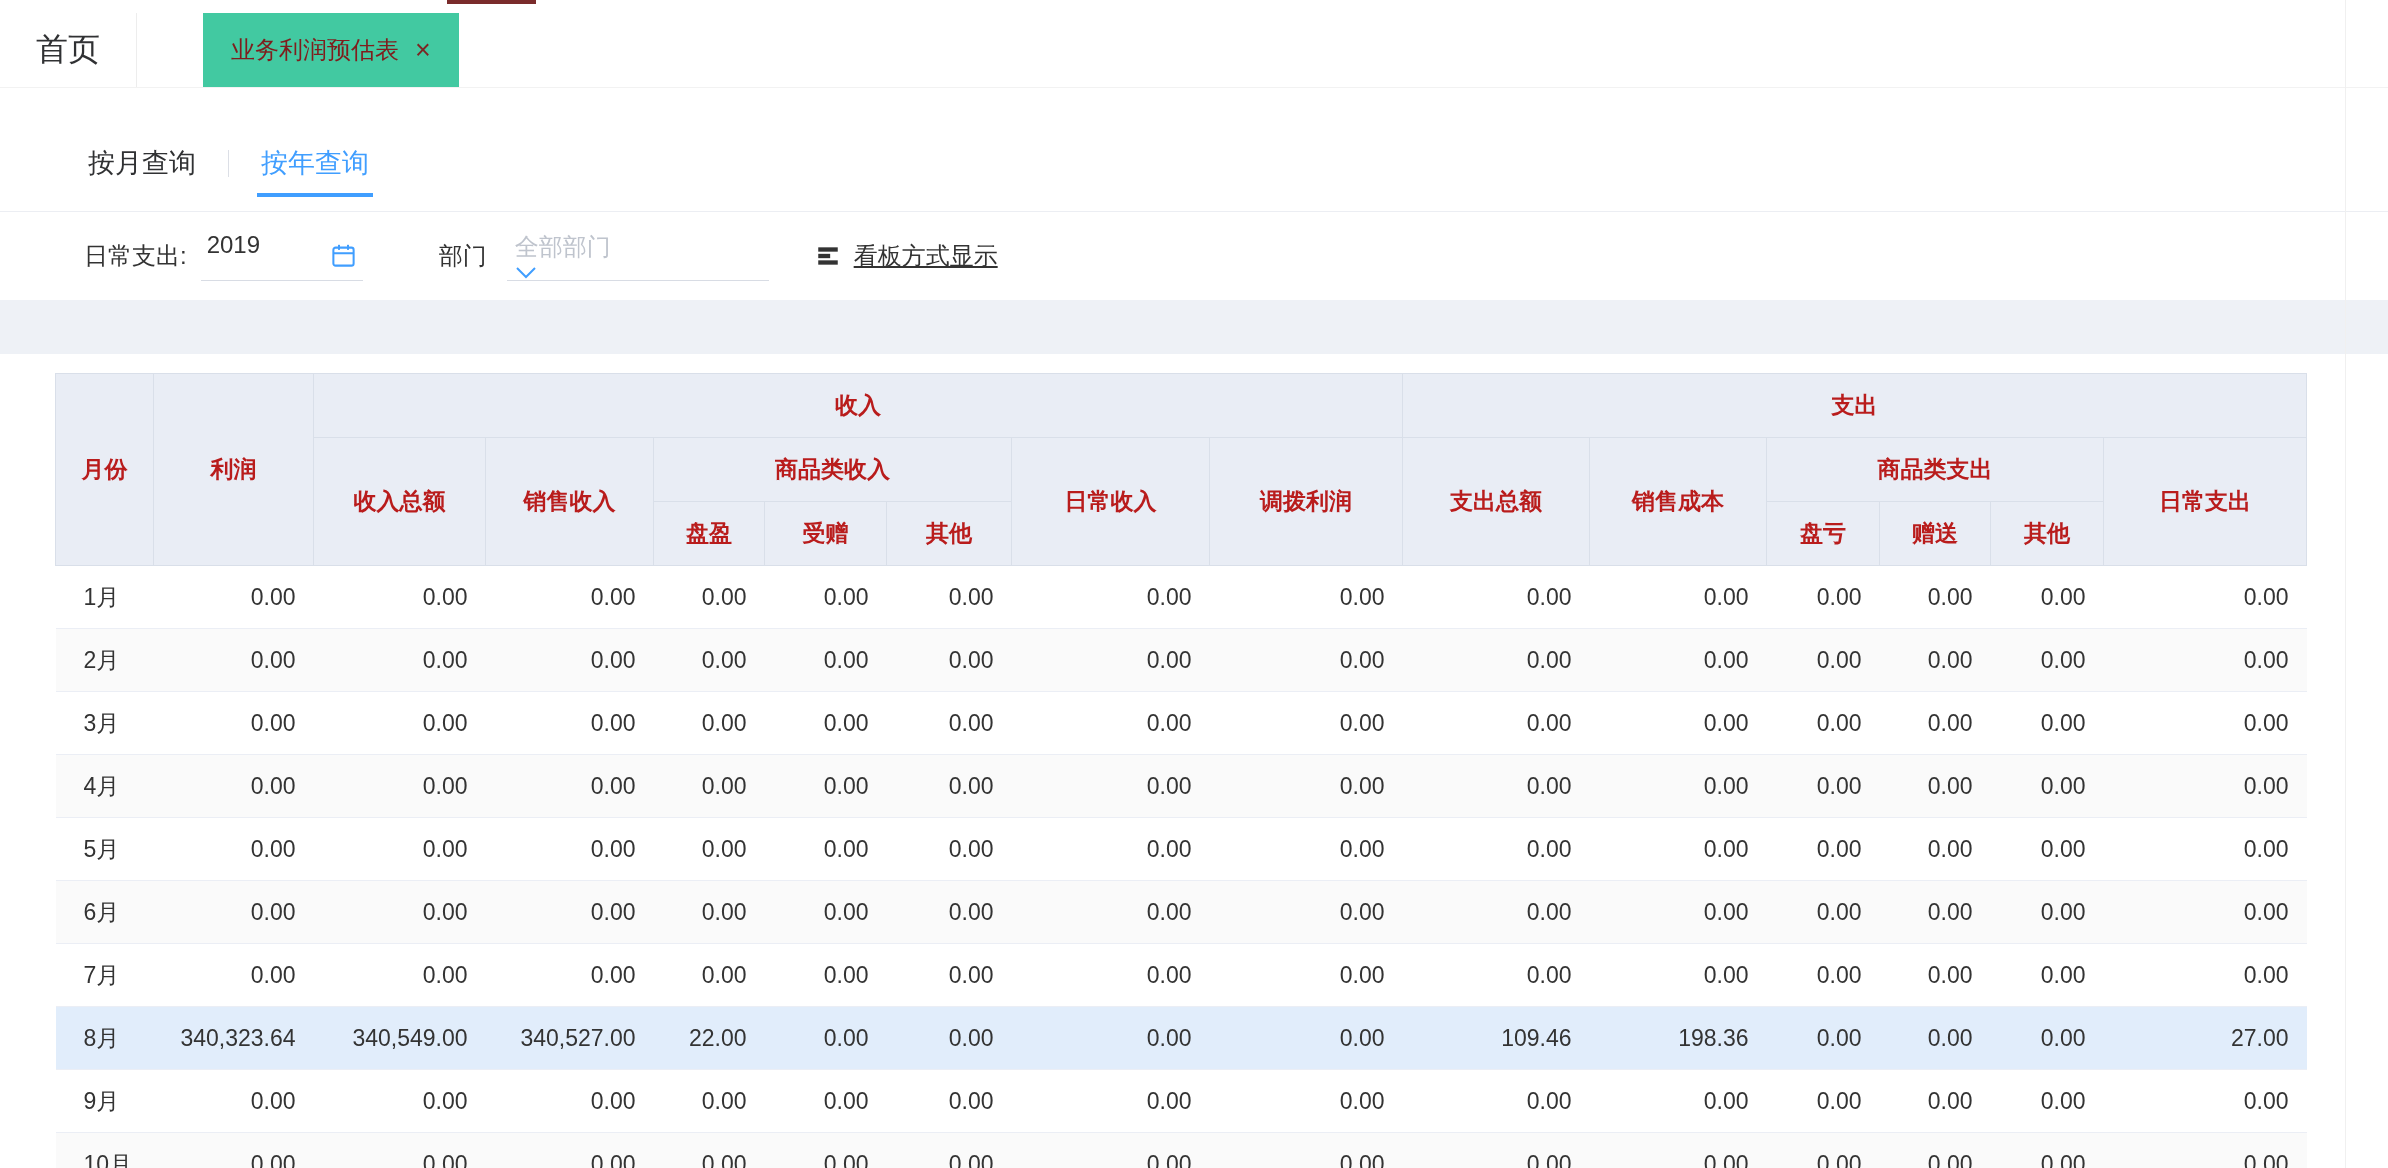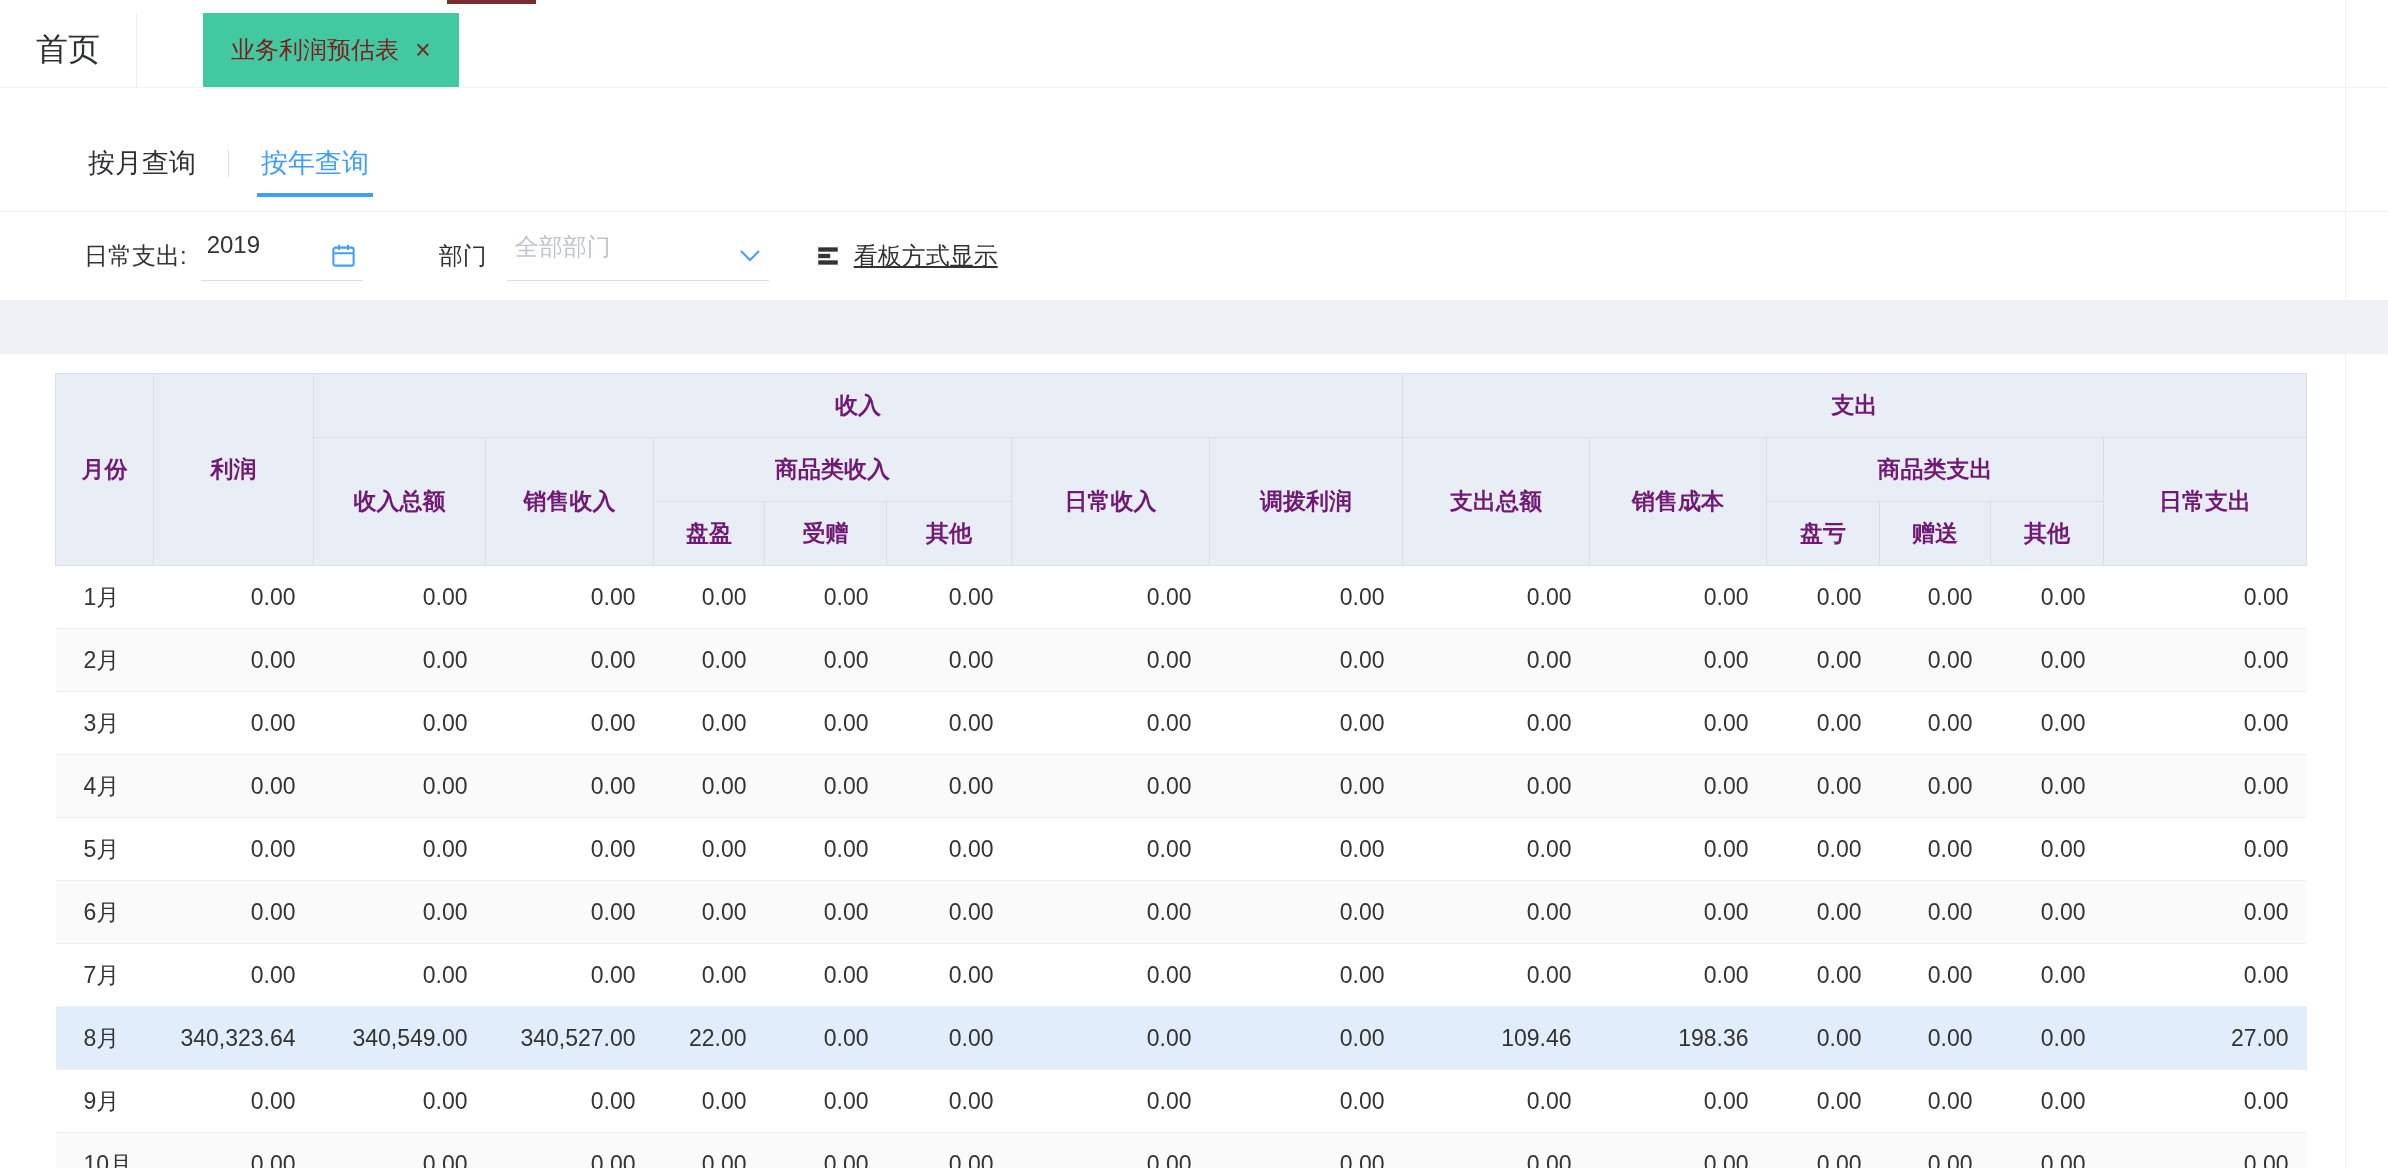--- a/index.html
+++ b/index.html
@@ -22,32 +22,32 @@
   .subtab.active { color:var(--accent-blue,#409eff); }
   .subtab.active::after { content:""; position:absolute; left:0; right:0; bottom:0; height:4px; background:var(--accent-blue,#409eff); }
   .vdivider { width:1px; height:27px; background:#dcdfe6; margin:0 28px 20px; }
 
   
   .filters { height:88px; display:flex; align-items:center; padding-left:84px; font-size:24px; color:#333; }
   .field-input { display:flex; justify-content:space-between; border-bottom:1px solid #d8dce4; height:50px; cursor:text; }
   .year-input { width:162px; margin-left:14px; padding:0 6px; }
   .input-value { font-size:24px; color:#333; }
   .dept-label { margin-left:76px; }
-  .select { width:262px; margin-left:20px; padding:0 8px; cursor:pointer; }
+  .select { width:262px; margin-left:20px; padding:0 8px; cursor:pointer;flex-direction:column; }
   .placeholder { color:#bfc4cd; }
   .icon-blue { color:var(--accent-blue,#409eff); display:flex; align-items:center; }
   .board-toggle { display:flex; align-items:center; gap:13px; margin-left:46px; cursor:pointer;text-decoration:underline; }
   .board-icon { color:#333; display:flex; align-items:center; }
 
   .gap-band { height:54px; background:#eef1f6; }
 
   
   .table-wrap { margin:19px 0 0 55px; width:2249px; }
   table { border-collapse:collapse; table-layout:fixed; width:2249px; }
-  thead th { background:var(--header-bg,#e9edf5); border:1px solid #d9dfe9; font-size:23px; font-weight:bold; color:#701a75; height:64px; text-align:center; padding:0 8px; }
+  thead th { background:var(--header-bg,#e9edf5); border:1px solid #d9dfe9; font-size:23px; font-weight:bold; color:#b91c1c; height:64px; text-align:center; padding:0 8px; }
   tbody td { font-size:23px; color:#333; height:63px; border-bottom:1px solid #ebeef5; background:transparent; }
   td.month-cell { text-align:left; padding-left:28px; }
   td.num-cell { text-align:right; padding-right:18px; }
   tbody tr { background:#fff; }
   tbody tr.stripe { background:#fafafa; }
   tbody tr.highlight { background:var(--row-highlight,#e1edfb); }
 </style>
 </head>
 <body>
 

